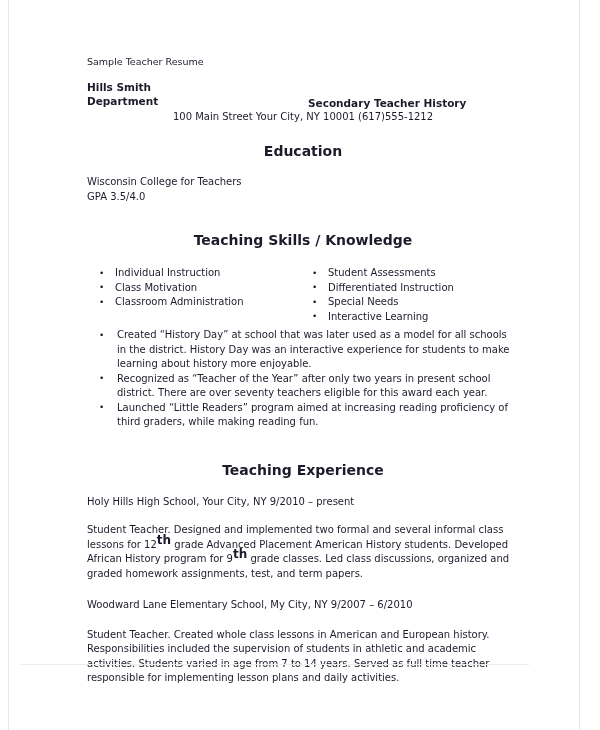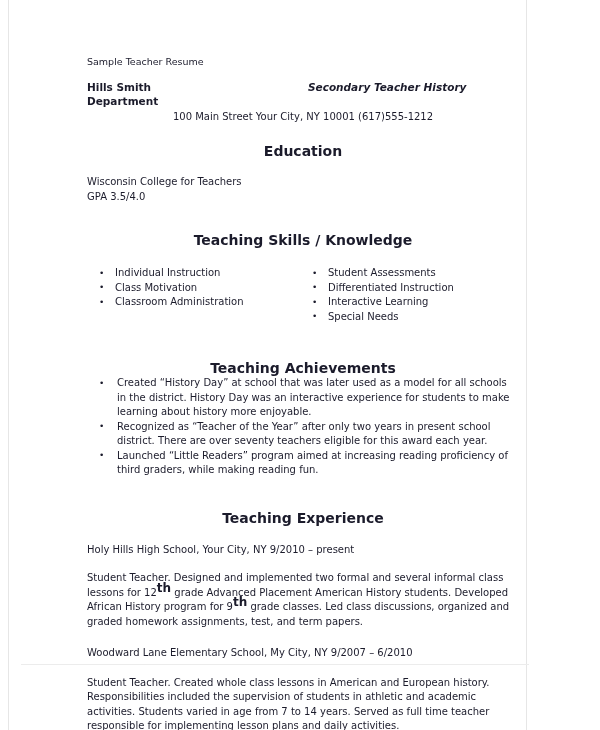--- a/index.html
+++ b/index.html
@@ -12,21 +12,21 @@
     height: 730px;
     overflow: hidden;
     font-family: "DejaVu Sans", sans-serif;
     color: #1b1b2b;
   }
 
   .page {
     position: absolute;
     left: 8px;
     top: 0px;
-    width: 519px;
+    width: 572px;
     height: 730px;
     background: #ffffff;
     border-left: 1px solid #e6e6e6;
     border-right: 1px solid #e6e6e6;
     box-sizing: border-box;
   }
 
   .content {
     position: absolute;
     left: 78px;
@@ -47,23 +47,22 @@
     font-weight: bold;
     line-height: 13.5px;
     margin: 0;
   }
   .name-line {
     margin: 0;
   }
   .job-title {
     position: absolute;
     left: 221px;
-    top: 0;
+    top: 16px;
     white-space: nowrap;
-    font-style: italic;
   }
   .address-line {
     font-size: 10px;
     line-height: 15px;
     margin: 1px 0 0 0;
     text-align: center;
   }
 
   
   .section-heading {
@@ -189,26 +188,25 @@
     <h2 class="section-heading h-skills">Teaching Skills / Knowledge</h2>
     <div class="skills">
       <div class="skills-col left">
         <div class="skill-item">Individual Instruction</div>
         <div class="skill-item">Class Motivation</div>
         <div class="skill-item">Classroom Administration</div>
       </div>
       <div class="skills-col right">
         <div class="skill-item">Student Assessments</div>
         <div class="skill-item">Differentiated Instruction</div>
+        <div class="skill-item">Special Needs</div>
         <div class="skill-item">Interactive Learning</div>
-        <div class="skill-item">Special Needs</div>
       </div>
     </div>
 
-    <h2 class="section-heading h-achieve">Teaching Achievements</h2>
     <div class="achievements">
       <div class="ach-item">Created “History Day” at school that was later used as a model for all schools in the district.  History Day was an interactive experience for students to make learning about history more enjoyable.</div>
       <div class="ach-item">Recognized as “Teacher of the Year” after only two years in present school district.  There are over seventy teachers eligible for this award each year.</div>
       <div class="ach-item">Launched “Little Readers” program aimed at increasing reading proficiency of third graders, while making reading fun.</div>
     </div>
 
     <h2 class="section-heading h-experience">Teaching Experience</h2>
 
     <div class="job">
       <p class="job-header"><span class="employer">Holy Hills High School</span><span>, Your City, NY   9/2010 – present</span></p>

